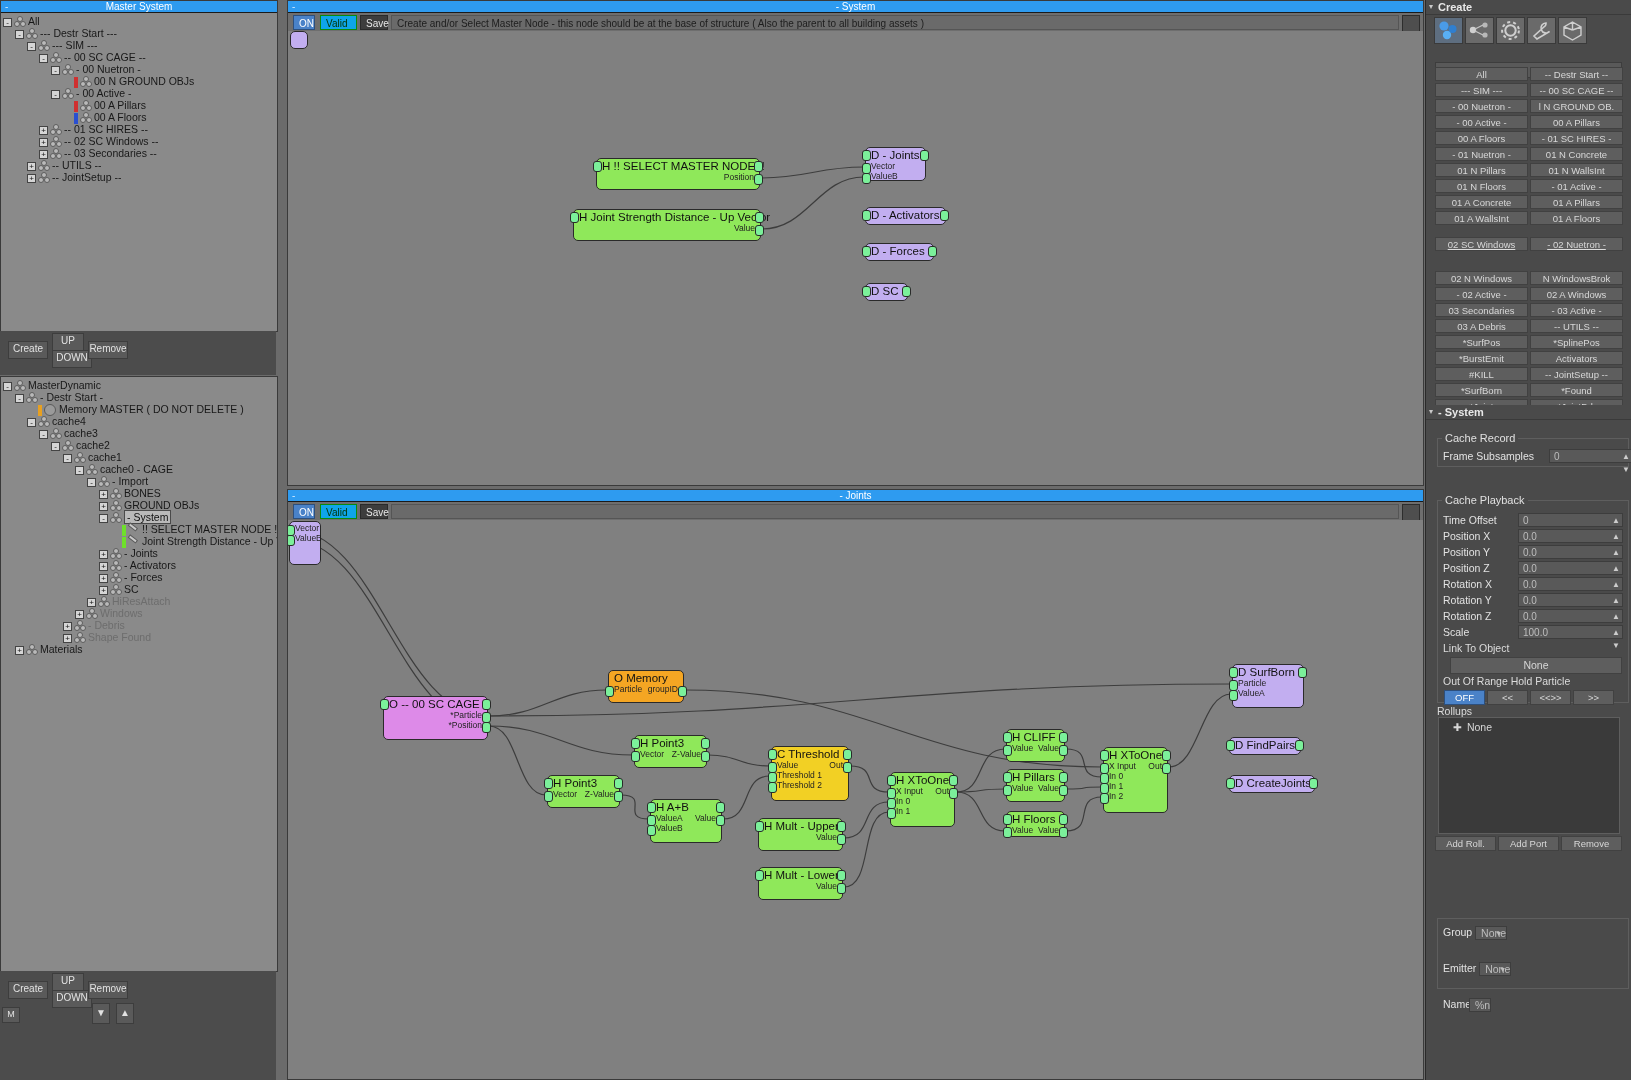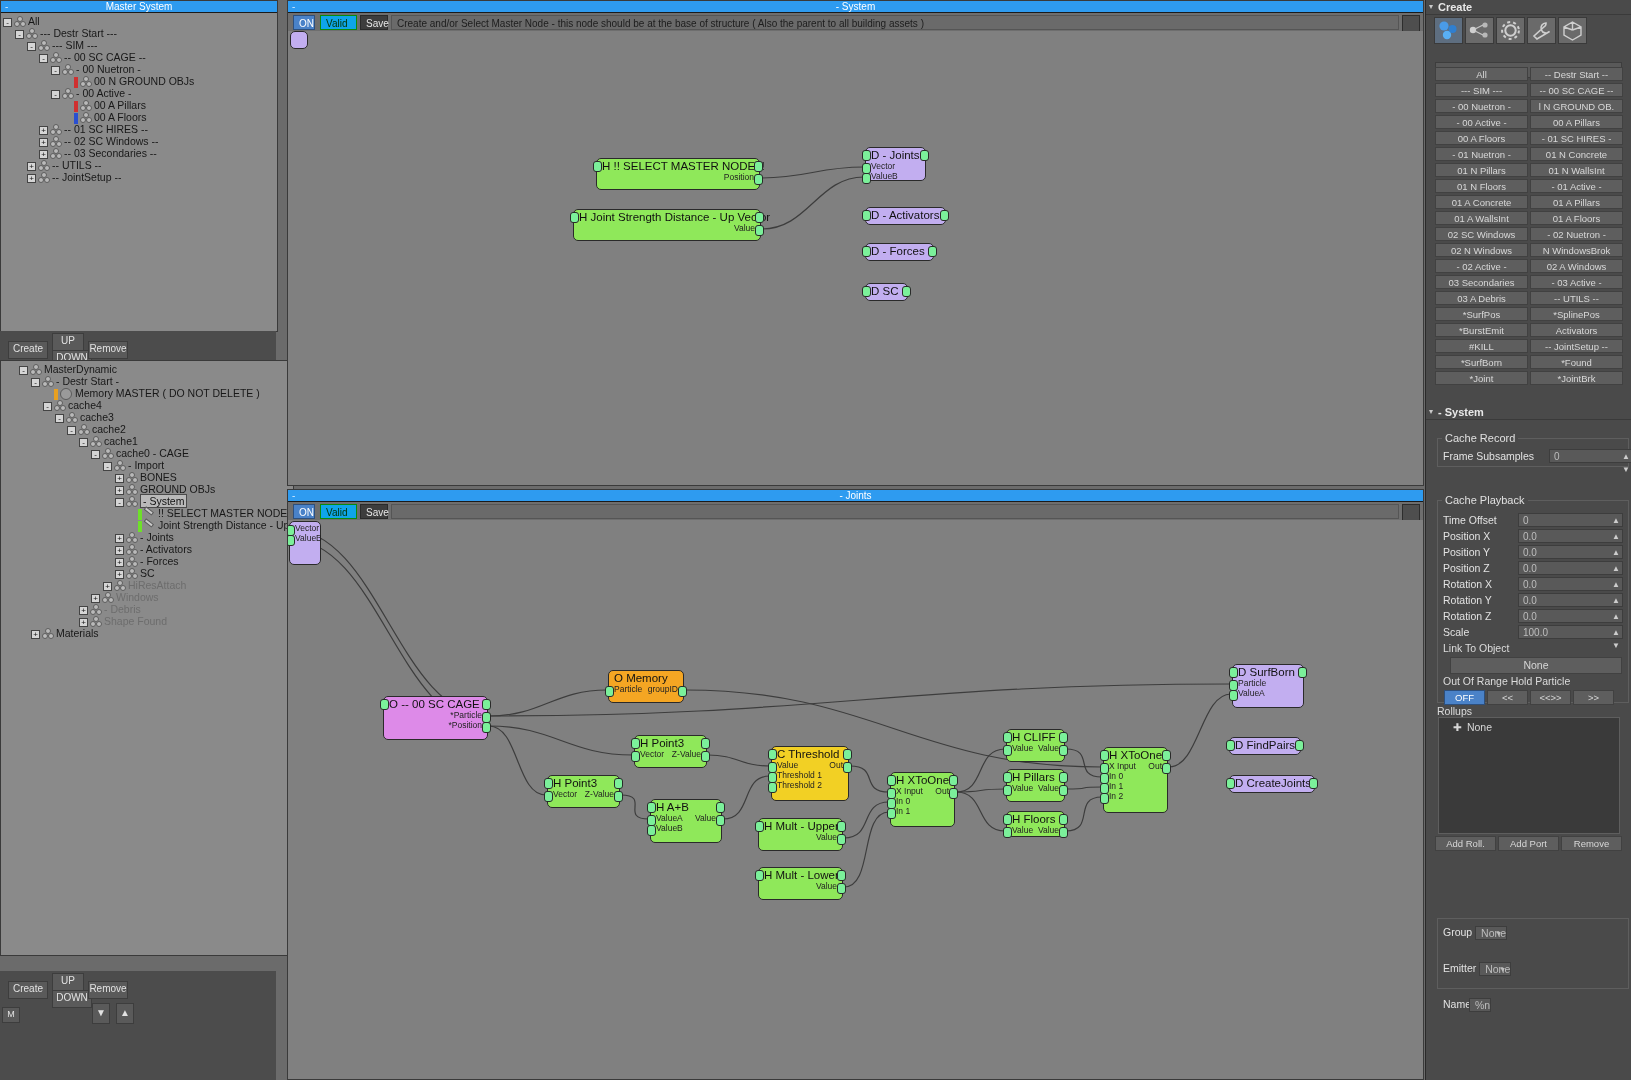--- a/index.html
+++ b/index.html
@@ -122,21 +122,21 @@
     </div>
 </div>
 
 <div class="abs" style="left:0;top:331px;width:276px;height:44px;background:#4c4c4c;">
   <div class="btn abs" style="left:8px;top:10px;width:38px;">Create</div>
   <div class="btn abs" style="left:52px;top:2px;width:30px;">UP</div>
   <div class="btn abs" style="left:52px;top:19px;width:38px;">DOWN</div>
   <div class="btn abs" style="left:88px;top:10px;width:38px;">Remove</div>
 </div>
 
-<div class="abs treepane" style="left:0;top:360px;width:276px;height:594px;padding-left:16px;">
+<div class="abs treepane" style="left:0;top:376px;width:276px;height:594px;">
   <div class="tree" id="tree-bottom">
       <div class="trow"><span style="display:inline-block;width:0px"></span><span class="exp">-</span><span class="nodeicon"><i class="a"></i><i class="b"></i><i class="c"></i></span><span class="lbl">MasterDynamic</span></div>
       <div class="trow"><span style="display:inline-block;width:12px"></span><span class="exp">-</span><span class="nodeicon"><i class="a"></i><i class="b"></i><i class="c"></i></span><span class="lbl">- Destr Start -</span></div>
       <div class="trow"><span style="display:inline-block;width:24px"></span><span class="exp none"></span><span class="bar" style="background:#e8a020"></span><span class="circicon"></span><span class="lbl">Memory MASTER ( DO NOT DELETE )</span></div>
       <div class="trow"><span style="display:inline-block;width:24px"></span><span class="exp">-</span><span class="nodeicon"><i class="a"></i><i class="b"></i><i class="c"></i></span><span class="lbl">cache4</span></div>
       <div class="trow"><span style="display:inline-block;width:36px"></span><span class="exp">-</span><span class="nodeicon"><i class="a"></i><i class="b"></i><i class="c"></i></span><span class="lbl">cache3</span></div>
       <div class="trow"><span style="display:inline-block;width:48px"></span><span class="exp">-</span><span class="nodeicon"><i class="a"></i><i class="b"></i><i class="c"></i></span><span class="lbl">cache2</span></div>
       <div class="trow"><span style="display:inline-block;width:60px"></span><span class="exp">-</span><span class="nodeicon"><i class="a"></i><i class="b"></i><i class="c"></i></span><span class="lbl">cache1</span></div>
       <div class="trow"><span style="display:inline-block;width:72px"></span><span class="exp">-</span><span class="nodeicon"><i class="a"></i><i class="b"></i><i class="c"></i></span><span class="lbl">cache0 - CAGE</span></div>
       <div class="trow"><span style="display:inline-block;width:84px"></span><span class="exp">-</span><span class="nodeicon"><i class="a"></i><i class="b"></i><i class="c"></i></span><span class="lbl">- Import</span></div>
@@ -479,25 +479,25 @@
         <div class="gridbtn" style="flex: 1 1 0%;">01 N WallsInt</div>
       </div>
       <div style="display: flex; gap: 2px; margin-bottom: 2px;">
         <div class="gridbtn" style="flex: 1 1 0%;">01 N Floors</div>
         <div class="gridbtn" style="flex: 1 1 0%;">- 01 Active -</div>
       </div>
       <div style="display: flex; gap: 2px; margin-bottom: 2px;">
         <div class="gridbtn" style="flex: 1 1 0%;">01 A Concrete</div>
         <div class="gridbtn" style="flex: 1 1 0%;">01 A Pillars</div>
       </div>
-      <div style="display: flex; gap: 2px; margin-bottom: 2px;">
+      <div style="display: flex; gap: 2px; margin-bottom: 12px;">
         <div class="gridbtn" style="flex: 1 1 0%;">01 A WallsInt</div>
         <div class="gridbtn" style="flex: 1 1 0%;">01 A Floors</div>
       </div>
-      <div style="display: flex; gap: 2px; margin-bottom: 2px;">
+      <div style="display: flex; gap: 2px; margin-bottom: 20px; text-decoration: underline;">
         <div class="gridbtn" style="flex: 1 1 0%;">02 SC Windows</div>
         <div class="gridbtn" style="flex: 1 1 0%;">- 02 Nuetron -</div>
       </div>
       <div style="display: flex; gap: 2px; margin-bottom: 2px;">
         <div class="gridbtn" style="flex: 1 1 0%;">02 N Windows</div>
         <div class="gridbtn" style="flex: 1 1 0%;">N WindowsBrok</div>
       </div>
       <div style="display: flex; gap: 2px; margin-bottom: 2px;">
         <div class="gridbtn" style="flex: 1 1 0%;">- 02 Active -</div>
         <div class="gridbtn" style="flex: 1 1 0%;">02 A Windows</div>

